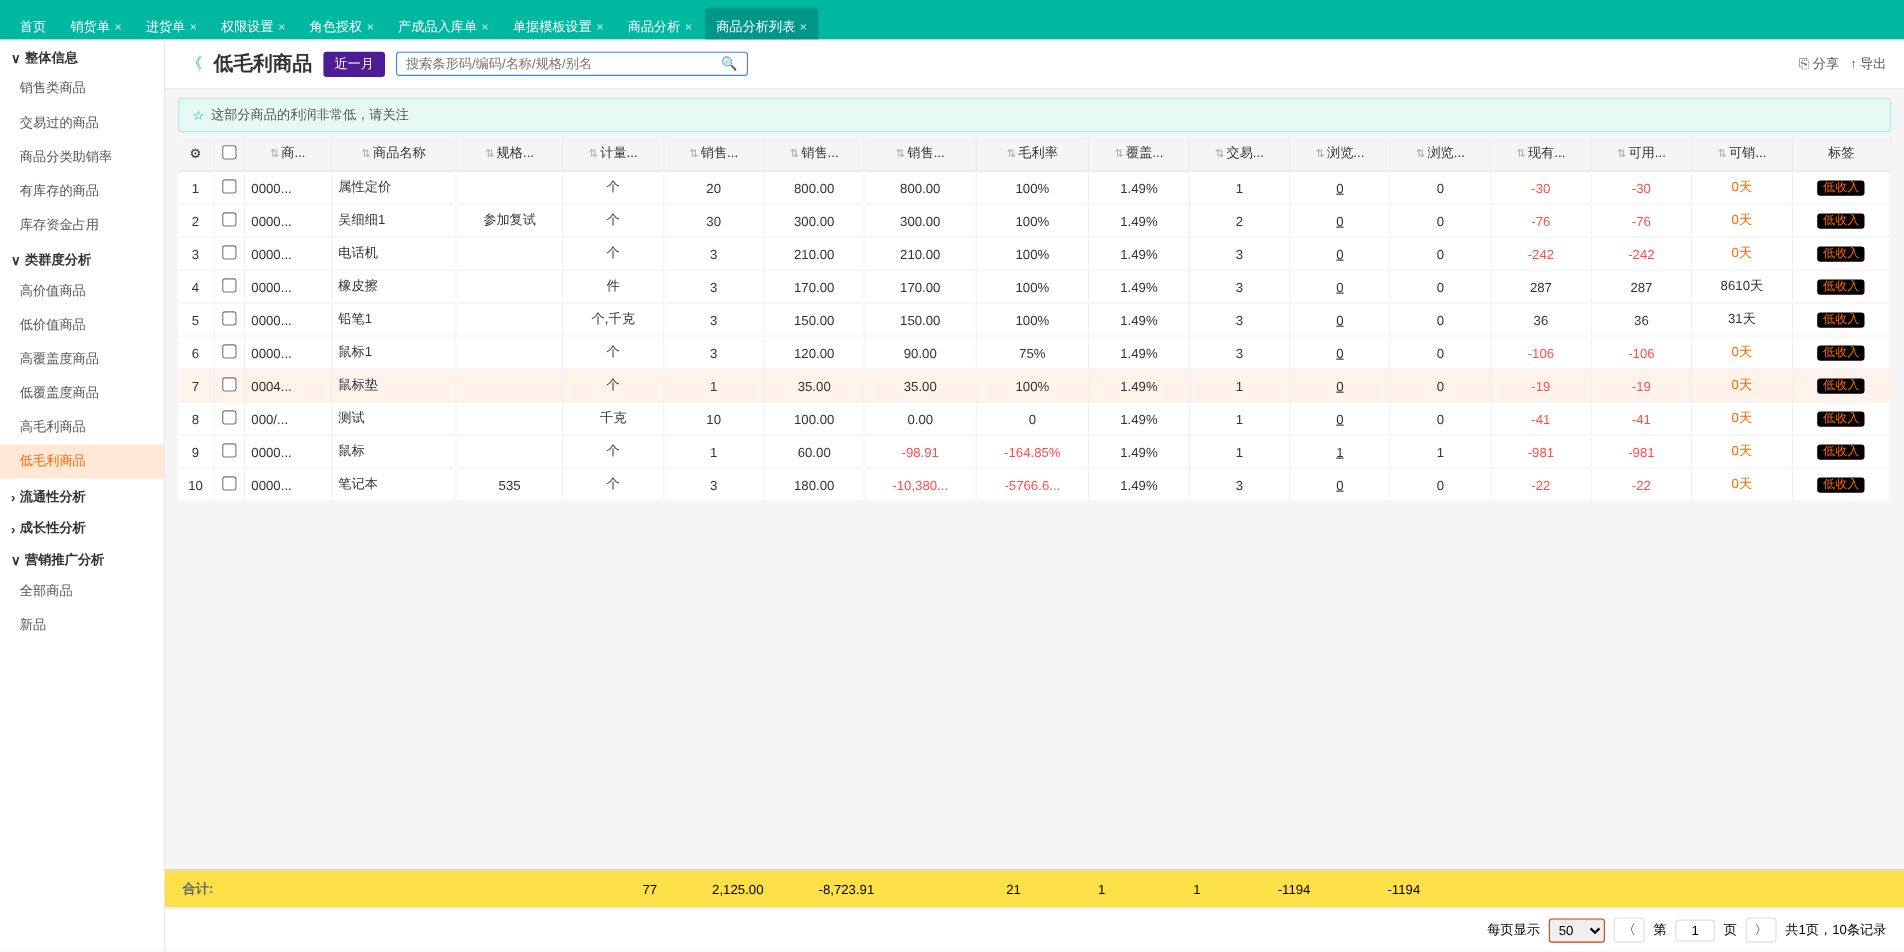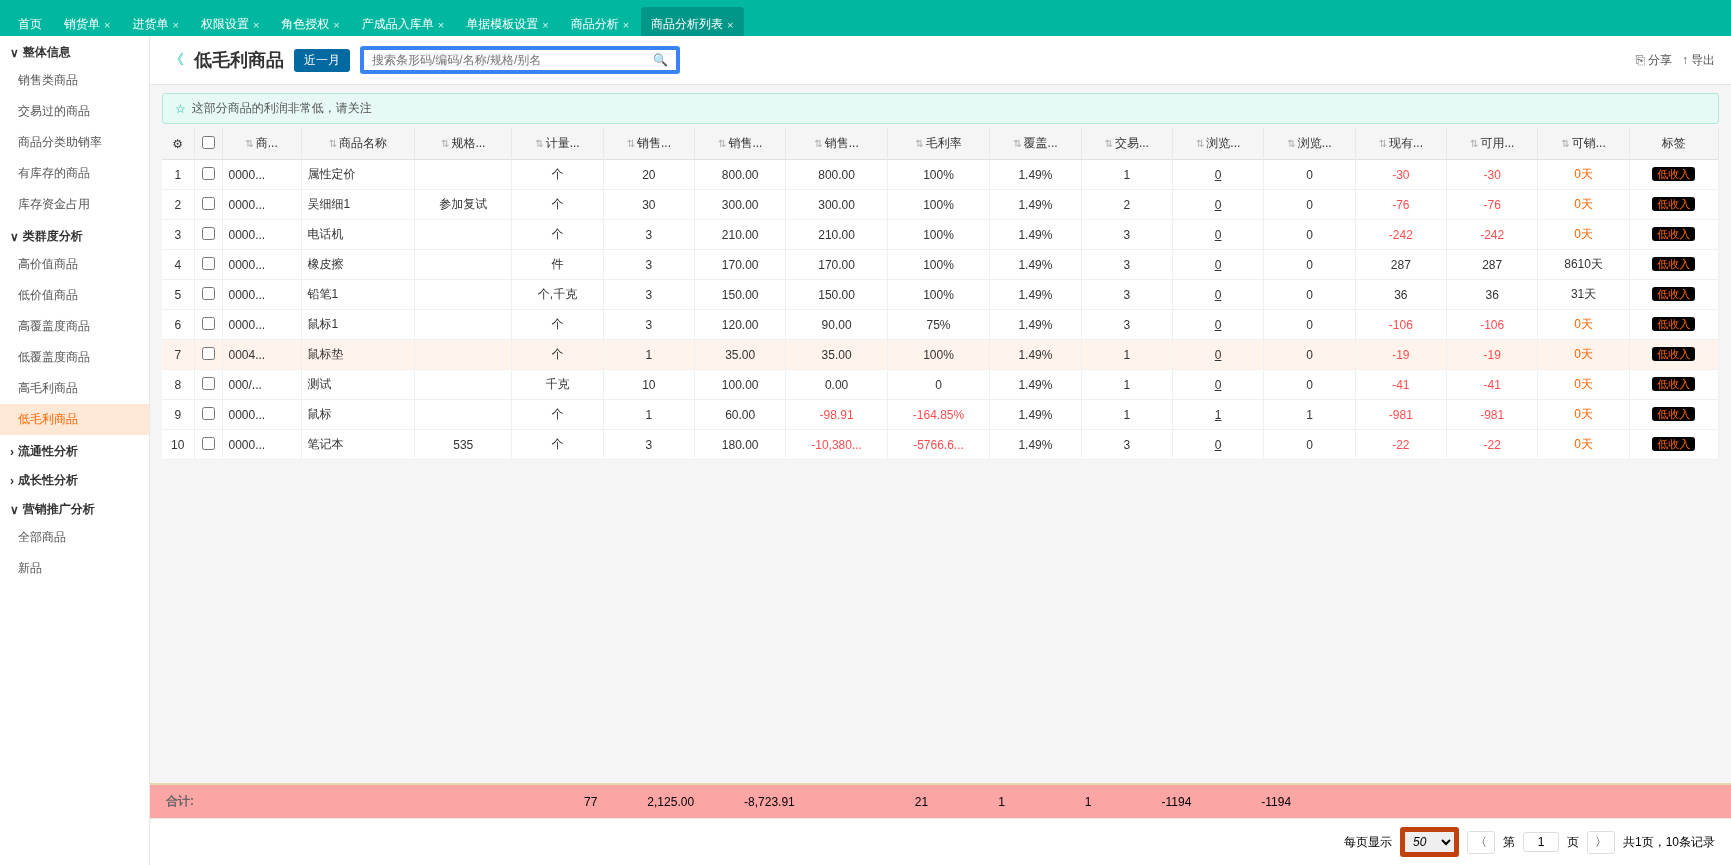--- a/index.html
+++ b/index.html
@@ -84,32 +84,32 @@
       align-items: center;
       gap: 10px;
       border-bottom: 1px solid #e8e8e8;
     }
     .page-title-text {
       font-size: 18px;
       font-weight: bold;
       color: #333;
     }
     .filter-btn {
-      background: #0369a1;
+      background: #4c1d95;
       color: #fff;
       border: none;
       border-radius: 3px;
       padding: 3px 10px;
       cursor: pointer;
       font-size: 12px;
     }
     .search-box {
       display: flex;
       align-items: center;
-      border: 4px solid #3b82f6;
+      border: 1px solid #3b82f6;
       border-radius: 3px;
       padding: 3px 8px;
       gap: 4px;
       flex: 1;
       max-width: 320px;
     }
     .search-box input {
       border: none;
       outline: none;
       font-size: 12px;
@@ -196,21 +196,21 @@
       background: #000000;
       color: #ff6600;
       border-radius: 3px;
       padding: 1px 5px;
       font-size: 11px;
     }
     .underline-link { text-decoration: underline; cursor: pointer; color: #333; }
 
     
     .table-footer {
-      background: #fca5a5;
+      background: #fde047;
       border-top: 2px solid #e8d8b0;
       padding: 8px 16px;
       display: flex;
       align-items: center;
       gap: 20px;
       font-size: 12px;
     }
     .footer-label { color: #666; font-weight: bold; }
 
     
@@ -218,25 +218,24 @@
       background: #fff;
       border-top: 1px solid #e8e8e8;
       padding: 8px 16px;
       display: flex;
       align-items: center;
       justify-content: flex-end;
       gap: 8px;
       font-size: 12px;
     }
     .pagination-bar select {
-      border: 5px solid #c2410c;
+      border: 1px solid #c2410c;
       border-radius: 3px;
       padding: 2px 4px;
       font-size: 12px;
-      font-style: italic;
     }
     .pagination-bar button {
       border: 1px solid #ddd;
       background: #fff;
       border-radius: 3px;
       padding: 2px 7px;
       cursor: pointer;
       font-size: 12px;
     }
     .pagination-bar input {

